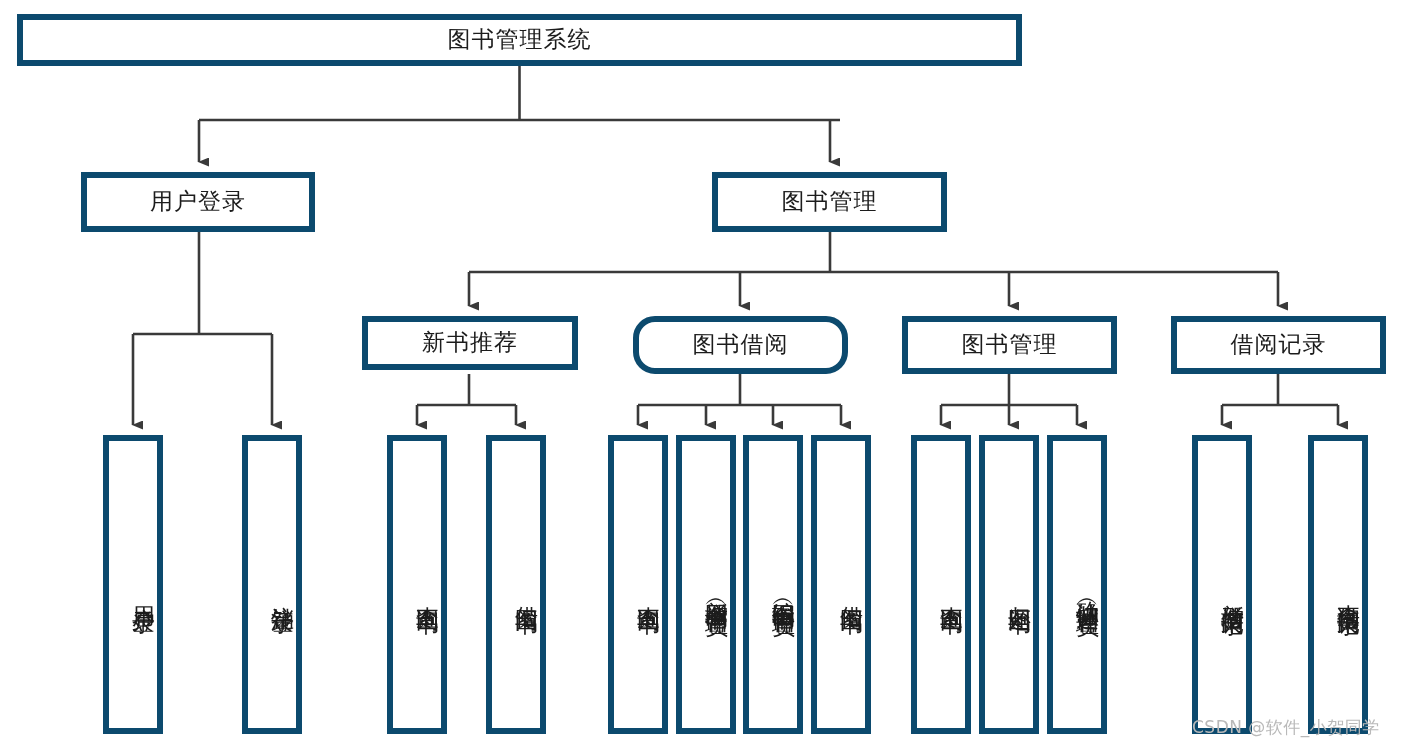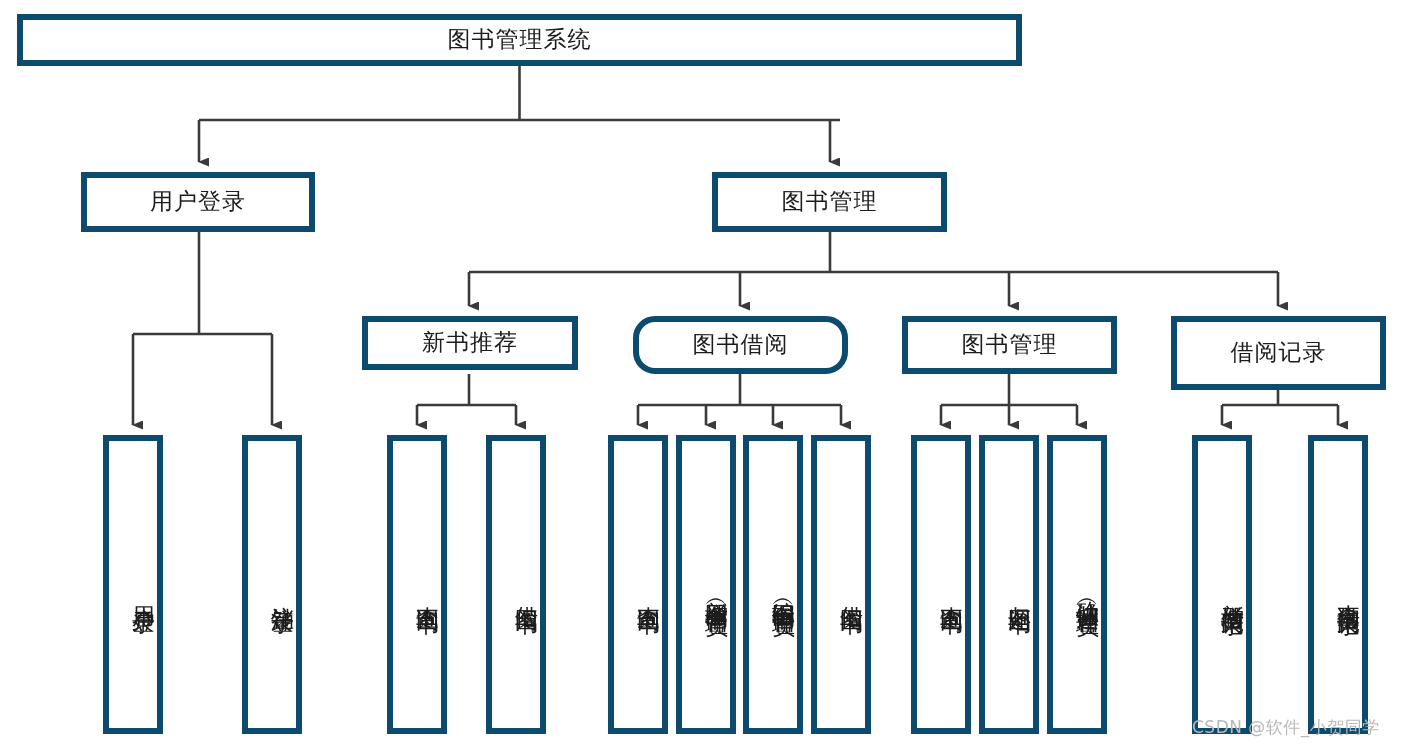--- a/index.html
+++ b/index.html
@@ -135,21 +135,21 @@
 
   <div class="node horiz" style="left:362px; top:316px; width:216px; height:54px;">
     <span>新书推荐</span>
   </div>
   <div class="node horiz" style="left:633px; top:316px; width:215px; height:58px;border-radius:22px;">
     <span>图书借阅</span>
   </div>
   <div class="node horiz" style="left:902px; top:316px; width:215px; height:58px;">
     <span>图书管理</span>
   </div>
-  <div class="node horiz" style="left:1171px; top:316px; width:215px; height:74px;">
+  <div class="node horiz" style="left:1171px; top:316px; width:215px; height:58px;">
     <span>借阅记录</span>
   </div>
 
   <div class="node vert" style="left:103px; top:435px; width:60px; height:299px;">
     <span class="vlabel">用户登录</span>
   </div>
   <div class="node vert" style="left:242px; top:435px; width:60px; height:299px;">
     <span class="vlabel">注销登录</span>
   </div>
 

